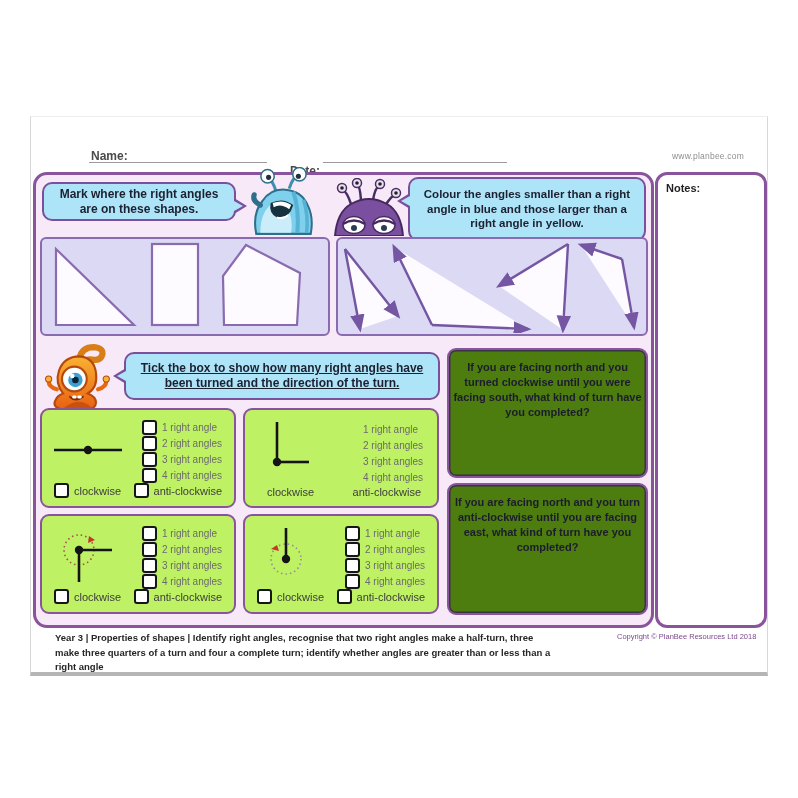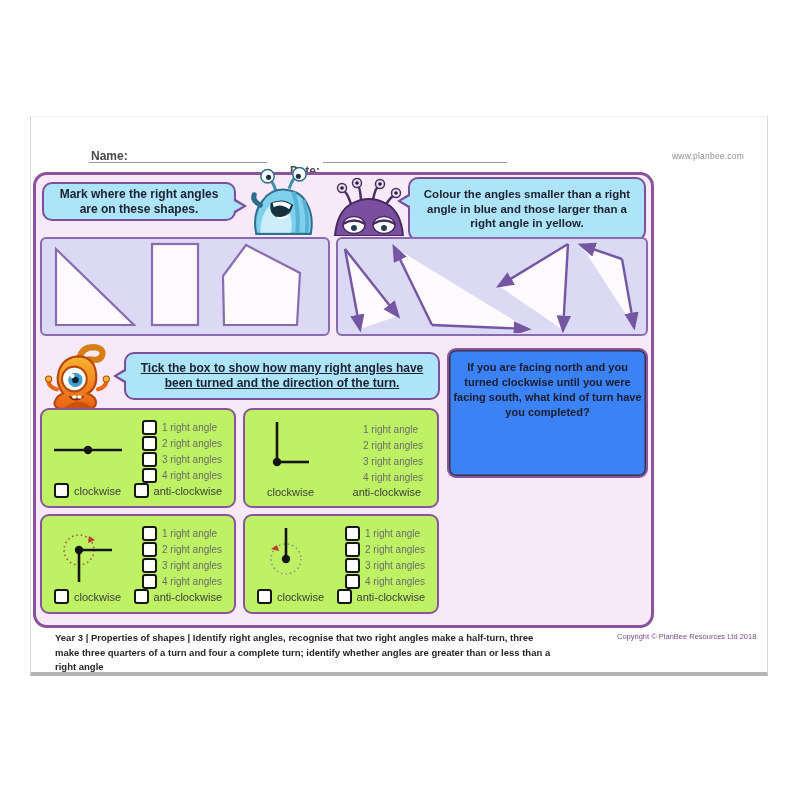--- a/index.html
+++ b/index.html
@@ -32,21 +32,21 @@
   .tail-right{right:-13px;top:14px;border-top:8px solid transparent;border-bottom:8px solid transparent;border-left:13px solid #7a4f9b;}
   .tail-right::after{content:"";position:absolute;left:-13px;top:-5px;border-top:5px solid transparent;border-bottom:5px solid transparent;border-left:9px solid #aee4f8;}
   .tail-left{left:-13px;top:14px;border-top:8px solid transparent;border-bottom:8px solid transparent;border-right:13px solid #7a4f9b;}
   .tail-left::after{content:"";position:absolute;left:4px;top:-5px;border-top:5px solid transparent;border-bottom:5px solid transparent;border-right:9px solid #aee4f8;}
 
   
   .lav-box{background:#dcd9f4;border:2.5px solid #8a6bb0;border-radius:6px;}
 
   
   .panel{background:#bef264;border:2.5px solid #8a549c;border-radius:9px;}
-  .q-panel{background:#3b82f6;border:2.5px solid #8a549c;border-radius:9px;
+  .q-panel{background:#4d7c0f;border:2.5px solid #8a549c;border-radius:9px;
            box-shadow:inset 0 0 0 1.5px #3a3346;
            padding:10px 3px;font-weight:bold;font-size:11px;line-height:1.35;
            text-align:center;color:#1c1c2e;}
 
   .tp-options{position:absolute;left:100px;top:11px;}
   .tp-options.no-cb{padding-left:18px;top:13px;}
   .opt-row{display:flex;align-items:center;gap:5px;height:13px;margin-bottom:3px;}
   .opt-label{font-size:10px;color:#6b6b6b;white-space:nowrap;}
   .checkbox{width:11px;height:11px;border:2px solid #161616;border-radius:3px;background:#fff;flex:0 0 auto;display:inline-block;}
   .tp-directions{position:absolute;left:0;right:0;bottom:8px;display:flex;justify-content:space-between;padding:0 12px 0 12px;}
@@ -64,20 +64,23 @@
 
   <div id="sheet" class="abs"></div>
 
   <div class="abs hdr-label" style="left:55px;top:149px;padding-left:36px;">Name:</div>
   <div class="abs fill-line" style="left:89px;top:162px;width:178px;"></div>
   <div class="abs hdr-label" style="left:290px;top:164px;">Date:</div>
   <div class="abs fill-line" style="left:323px;top:162px;width:184px;"></div>
   <div class="abs" id="website" style="left:672px;top:151px;">www.planbee.com</div>
 
   <div id="main-frame" class="abs"></div>
+  <div id="notes-panel" class="abs">
+    <span>Notes:</span>
+  </div>
 
   <div class="abs bubble" style="left:42px;top:182px;width:194px;height:39px;font-size:12px;">
     <span>Mark where the right angles are on these shapes.</span>
     <span class="tail tail-right"></span>
   </div>
 
   <svg class="abs" style="left:248px;top:167px;" width="72" height="70" viewBox="0 0 70 66">
     <path d="M27,22 Q24,12 20,10" stroke="#3f8fae" stroke-width="3" fill="none"></path>
     <path d="M40,20 Q44,8 49,7" stroke="#3f8fae" stroke-width="3" fill="none"></path>
     <circle cx="19" cy="8" r="6.5" fill="#fff" stroke="#2e6f8c" stroke-width="1.5"></circle>
@@ -323,17 +326,20 @@
         <span class="dir-item">
           <span class="checkbox"></span>
           <span class="dir-label">anti-clockwise</span>
         </span>
       </div>
   </div>
 
   <div class="abs q-panel" style="left:447px;top:348px;width:201px;height:130px;">
     <span>If you are facing north and you turned clockwise until you were facing south, what kind of turn have you completed?</span>
   </div>
+  <div class="abs q-panel" style="left:447px;top:483px;width:201px;height:132px;">
+    <span>If you are facing north and you turn anti-clockwise until you are facing east, what kind of turn have you completed?</span>
+  </div>
 
   <div class="abs" id="footer-desc" style="left:55px;top:631px;width:505px;">Year 3 | Properties of shapes | Identify right angles, recognise that two right angles make a half-turn, three make three quarters of a turn and four a complete turn; identify whether angles are greater than or less than a right angle</div>
   <div class="abs" id="copyright" style="left:617px;top:632px;">Copyright © PlanBee Resources Ltd 2018</div>
 
 </div>
 
 </body></html>

